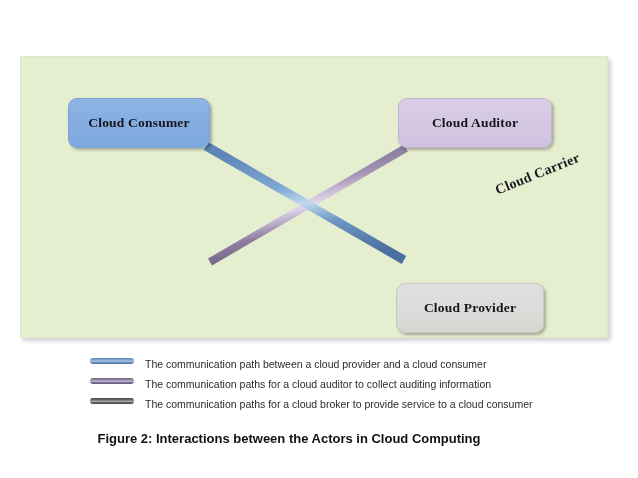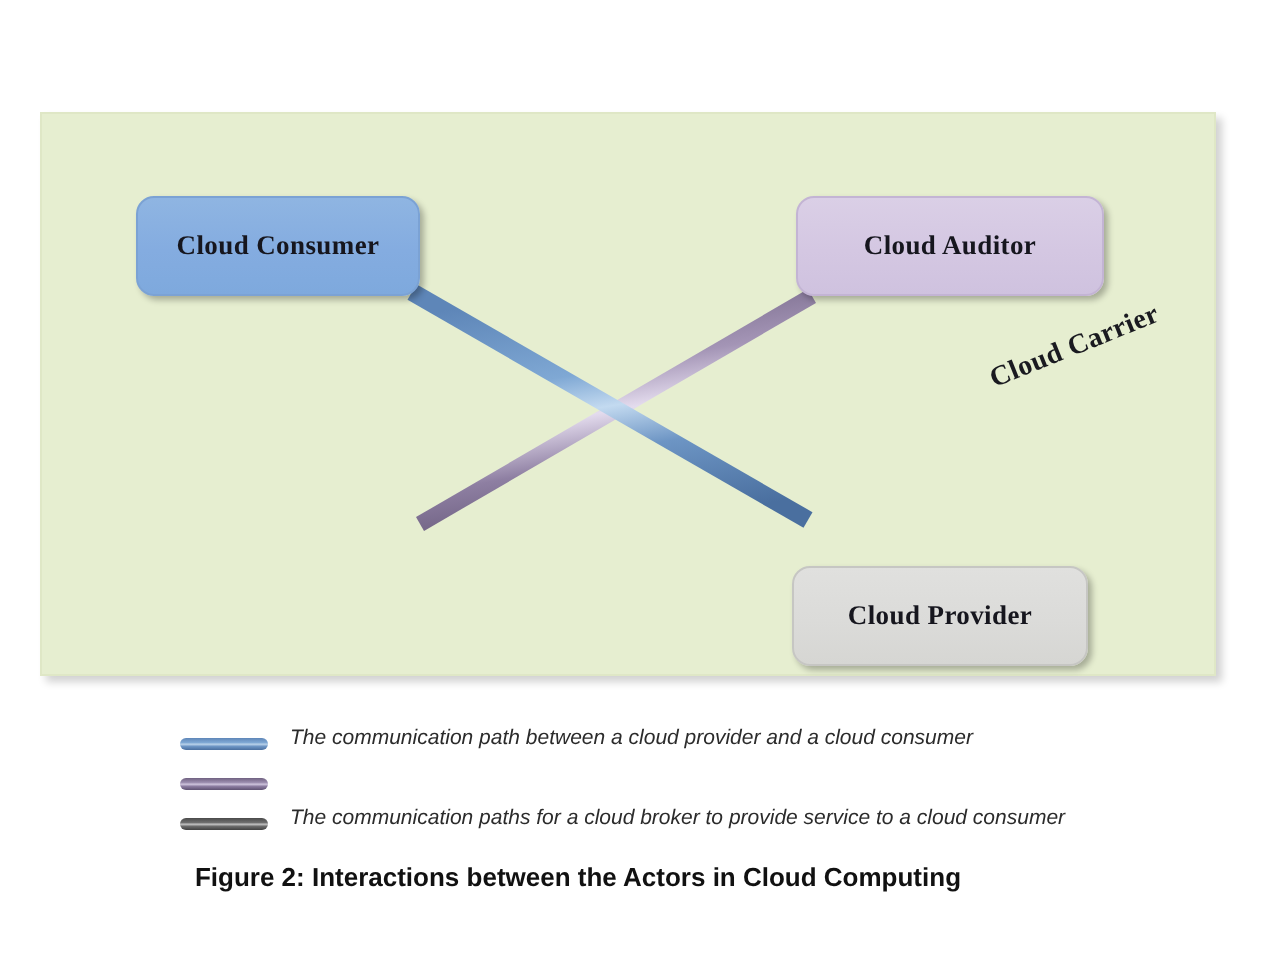--- a/index.html
+++ b/index.html
@@ -100,24 +100,23 @@
 
   
   .legend {
     position: absolute;
     left: 90px;
     top: 358px;
     width: 470px;
   }
   .legend-row {
     display: flex;
-    align-items: flex-end;
+    align-items: flex-start;
     height: 17px;
     margin-bottom: 3px;
-    font-style: italic;
   }
   .legend-swatch {
     width: 44px;
     height: 6px;
     border-radius: 3px;
     flex: 0 0 auto;
     margin-right: 11px;
   }
   .legend-swatch.blue {
     background: linear-gradient(180deg, #5e86b8 0%, #7fa8d4 38%, #b9d2ea 52%,
@@ -236,20 +235,21 @@
 
   <div id="carrier-label">Cloud Carrier</div>
 
   <div class="legend">
     <div class="legend-row">
       <div class="legend-swatch blue"></div>
       <div class="legend-text">The communication path between a cloud provider and a cloud consumer</div>
     </div>
     <div class="legend-row">
       <div class="legend-swatch purple"></div>
+      <div class="legend-text">The communication paths for a cloud auditor to collect auditing information</div>
     </div>
     <div class="legend-row">
       <div class="legend-swatch gray"></div>
       <div class="legend-text">The communication paths for a cloud broker to provide service to a cloud consumer</div>
     </div>
   </div>
 
   <div id="caption">Figure 2: Interactions between the Actors in Cloud Computing</div>
 
 </div>

